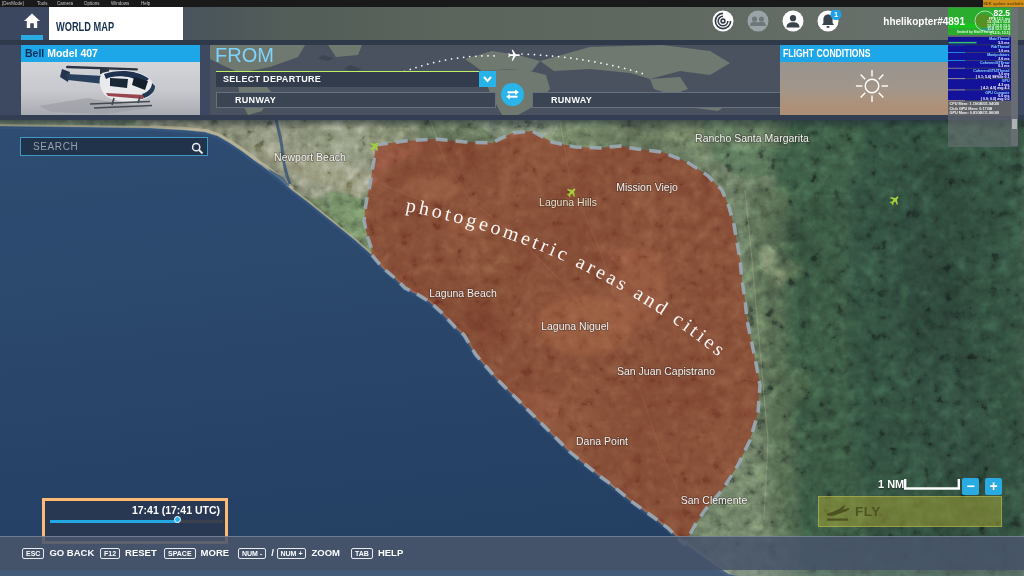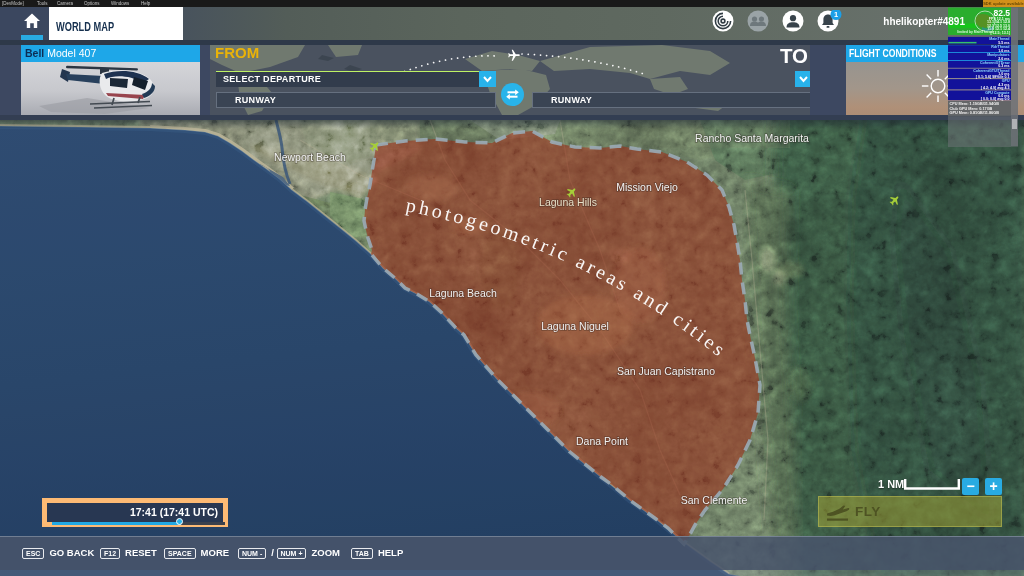--- a/index.html
+++ b/index.html
@@ -12,40 +12,40 @@
 #homebtn{left:0;top:0;width:49px;height:33px;background:rgba(57,70,95,0.55)}
 #homeunder{left:21px;top:28px;width:22px;height:5px;background:#29abe2}
 #tab{left:49px;top:0;width:134px;height:33px;background:#fff;color:#16304e;font-weight:bold;font-size:12.5px;line-height:40px;padding-left:7px}
 #tab span{display:inline-block;transform:scaleX(0.74);transform-origin:0 50%}
 #user{top:16px;right:59px;color:#fff;font-weight:bold;font-size:10px;z-index:60}
 
 #strip1{left:0;top:40px;width:1024px;height:5px;background:#2e3949}
 #strip2{left:0;top:115px;width:1024px;height:5px;background:#333e52}
 
 #card{left:21px;top:45px;width:179px;height:70px}
-#cardhead{left:0;top:0;width:179px;height:17px;background:#1ea7e8;font-size:10.5px;font-weight:normal;color:#fff;line-height:17px;padding-left:4px}
+#cardhead{left:0;top:0;width:179px;height:17px;background:#1ea7e8;font-size:10.5px;font-weight:bold;color:#fff;line-height:17px;padding-left:4px}
 #cardhead b{color:#0c2d55}
 #cardimg{left:0;top:17px;width:179px;height:53px;background:linear-gradient(180deg,#d4d5d9 0%,#c7c8cd 55%,#a9abb2 100%)}
 #fromto{left:210px;top:45px;width:600px;height:70px;background:#4a525f;overflow:hidden}
-#fromtxt{left:5px;top:-1.5px;font-size:15px;font-weight:bold;color:#eab308}
+#fromtxt{left:5px;top:-1.5px;font-size:20px;font-weight:normal;color:#7dd3fc}
 #totxt{right:2px;top:-1.5px;font-size:20.5px;font-weight:bold;color:#fff}
 .drop{top:26px;width:280px;height:16px;background:#323c4c;border-top:1px solid #bef264;color:#fff;font-size:9px;font-weight:bold;line-height:15px;padding-left:7px;letter-spacing:0.3px}
 .chev{top:26px;width:17px;height:16px;background:#28b2ea}
 .rnw{top:47px;width:280px;height:16px;background:#3a4453;border:1px solid #66707f;color:#fff;font-size:9px;font-weight:bold;line-height:14px;padding-left:18px;letter-spacing:0.3px}
 #swap{left:291px;top:38px;width:23px;height:23px;border-radius:50%;background:#29b4ea;z-index:5}
-#fcond{left:846px;top:45px;width:162px;height:70px}
+#fcond{left:780px;top:45px;width:162px;height:70px}
 #fchead{left:0;top:0;width:185px;height:17px;background:#1ea7e8;font-size:10.5px;font-weight:bold;color:#fff;line-height:17px;padding-left:2.5px}
 #fchead span{display:inline-block;transform:scaleX(0.82);transform-origin:0 50%}
 #fcbody{left:0;top:17px;width:185px;height:53px;background:linear-gradient(180deg,#97948f 0%,#a2968a 50%,#af9078 85%,#ad8d74 100%)}
 
 #map{left:0;top:120px;width:1024px;height:456px}
 
 #search{left:20px;top:137px;width:188px;height:19px;background:rgba(23,33,46,0.55);border:1px solid #4099c5;color:#97a2ac;font-size:10px;line-height:17px;padding-left:12px;letter-spacing:0.6px}
 
-#timebox{left:42px;top:498px;width:186px;height:29px;background:rgba(42,54,78,0.82);border:5px solid #fdba74}
+#timebox{left:42px;top:498px;width:186px;height:46px;background:rgba(42,54,78,0.82);border:3px solid #fdba74}
 #timetxt{right:5px;top:3px;color:#fff;font-weight:bold;font-size:10.5px}
 
 #scaletxt{left:878px;top:478px;color:#fff;font-weight:bold;font-size:11px;text-shadow:0 1px 2px rgba(0,0,0,.6)}
 .zbtn{top:478px;width:17px;height:17px;background:#29abe2;border-radius:2px;color:#fff;font-weight:bold;font-size:14px;text-align:center;line-height:16px}
 
 #fly{left:818px;top:496px;width:184px;height:31px;background:rgba(168,168,52,0.5);border:1px solid rgba(195,195,85,0.5)}
 #flytxt{left:36px;top:7px;color:#4e5323;font-weight:bold;font-size:13.5px;letter-spacing:0.5px}
 
 #bbar{left:0;top:536px;width:1024px;height:34px;background:rgba(73,85,107,0.88);border-top:1px solid rgba(160,170,185,0.5);color:#fff;white-space:nowrap}
 #bbar .grp{position:absolute;top:10px;font-size:9.5px;font-weight:bold}
@@ -326,20 +326,24 @@
             <path d="M27.6,18 L34.1,18"></path>
         <path d="M6.6,6.6 L11.2,11.2"></path>
             <path d="M24.8,24.8 L29.4,29.4"></path>
             <path d="M29.4,6.6 L24.8,11.2"></path>
             <path d="M6.6,29.4 L11.2,24.8"></path>
       </g>
     </svg>
       </div>
   </div>
 
+  <div class="abs" id="search">SEARCH<svg class="abs" style="left:170px;top:3.5px" width="13" height="13" viewBox="0 0 13 13">
+        <circle cx="5.2" cy="5.2" r="3.6" fill="none" stroke="#ececec" stroke-width="1.5"></circle>
+        <path d="M8,8 L11.5,11.5" stroke="#ececec" stroke-width="1.8"></path>
+      </svg></div>
 
   <div class="abs" id="timebox">
     <div class="abs" id="timetxt">17:41 (17:41 UTC)</div>
     <div class="abs" style="left:5px;top:18.5px;width:129px;height:3px;background:#21a8e4"></div>
     <div class="abs" style="left:134px;top:18.5px;width:44px;height:3px;background:#3b414d"></div>
     <div class="abs" style="left:129px;top:15px;width:7px;height:7px;border-radius:50%;background:#29b4ea;border:1.6px solid #fff"></div>
   </div>
 
   <div class="abs" id="scaletxt">1 NM</div>
   <svg class="abs" style="left:904px;top:479px" width="56" height="11" viewBox="0 0 56 11">

